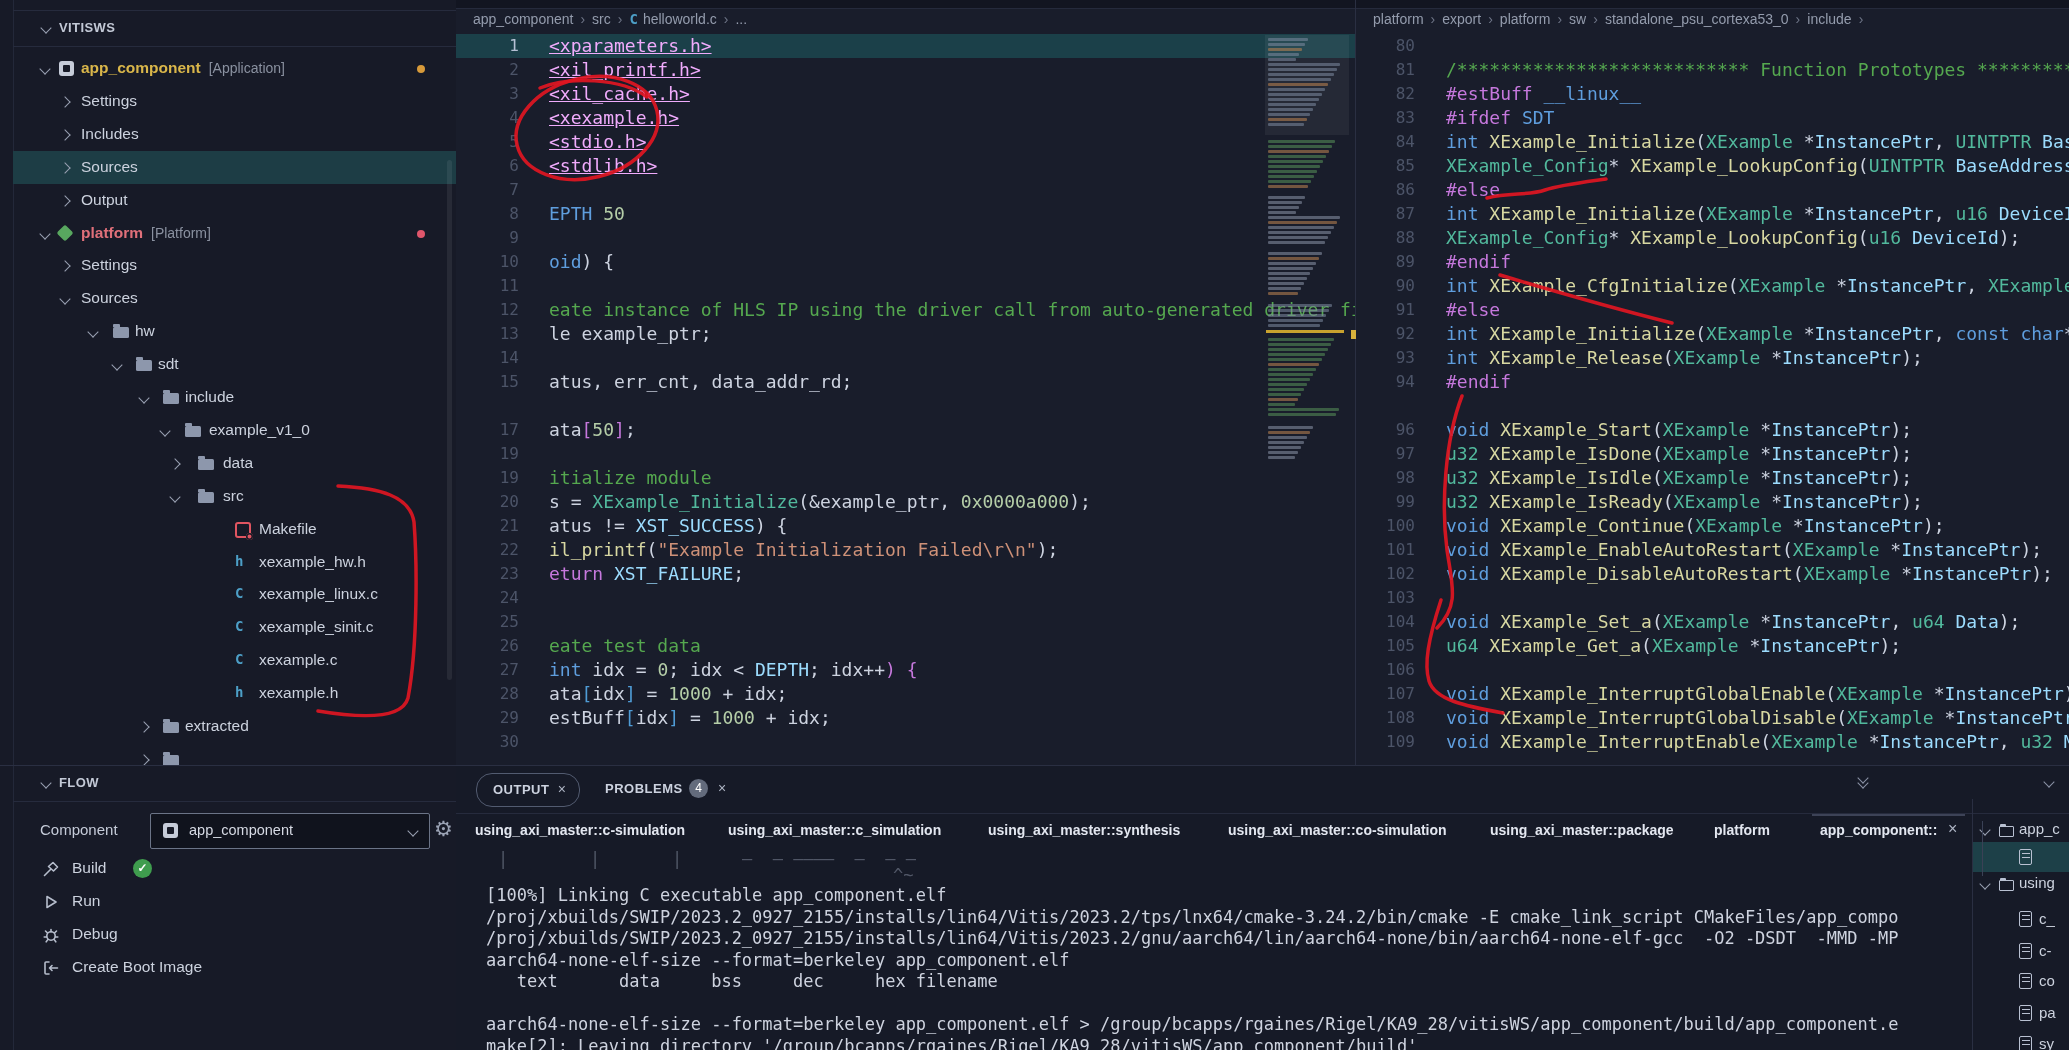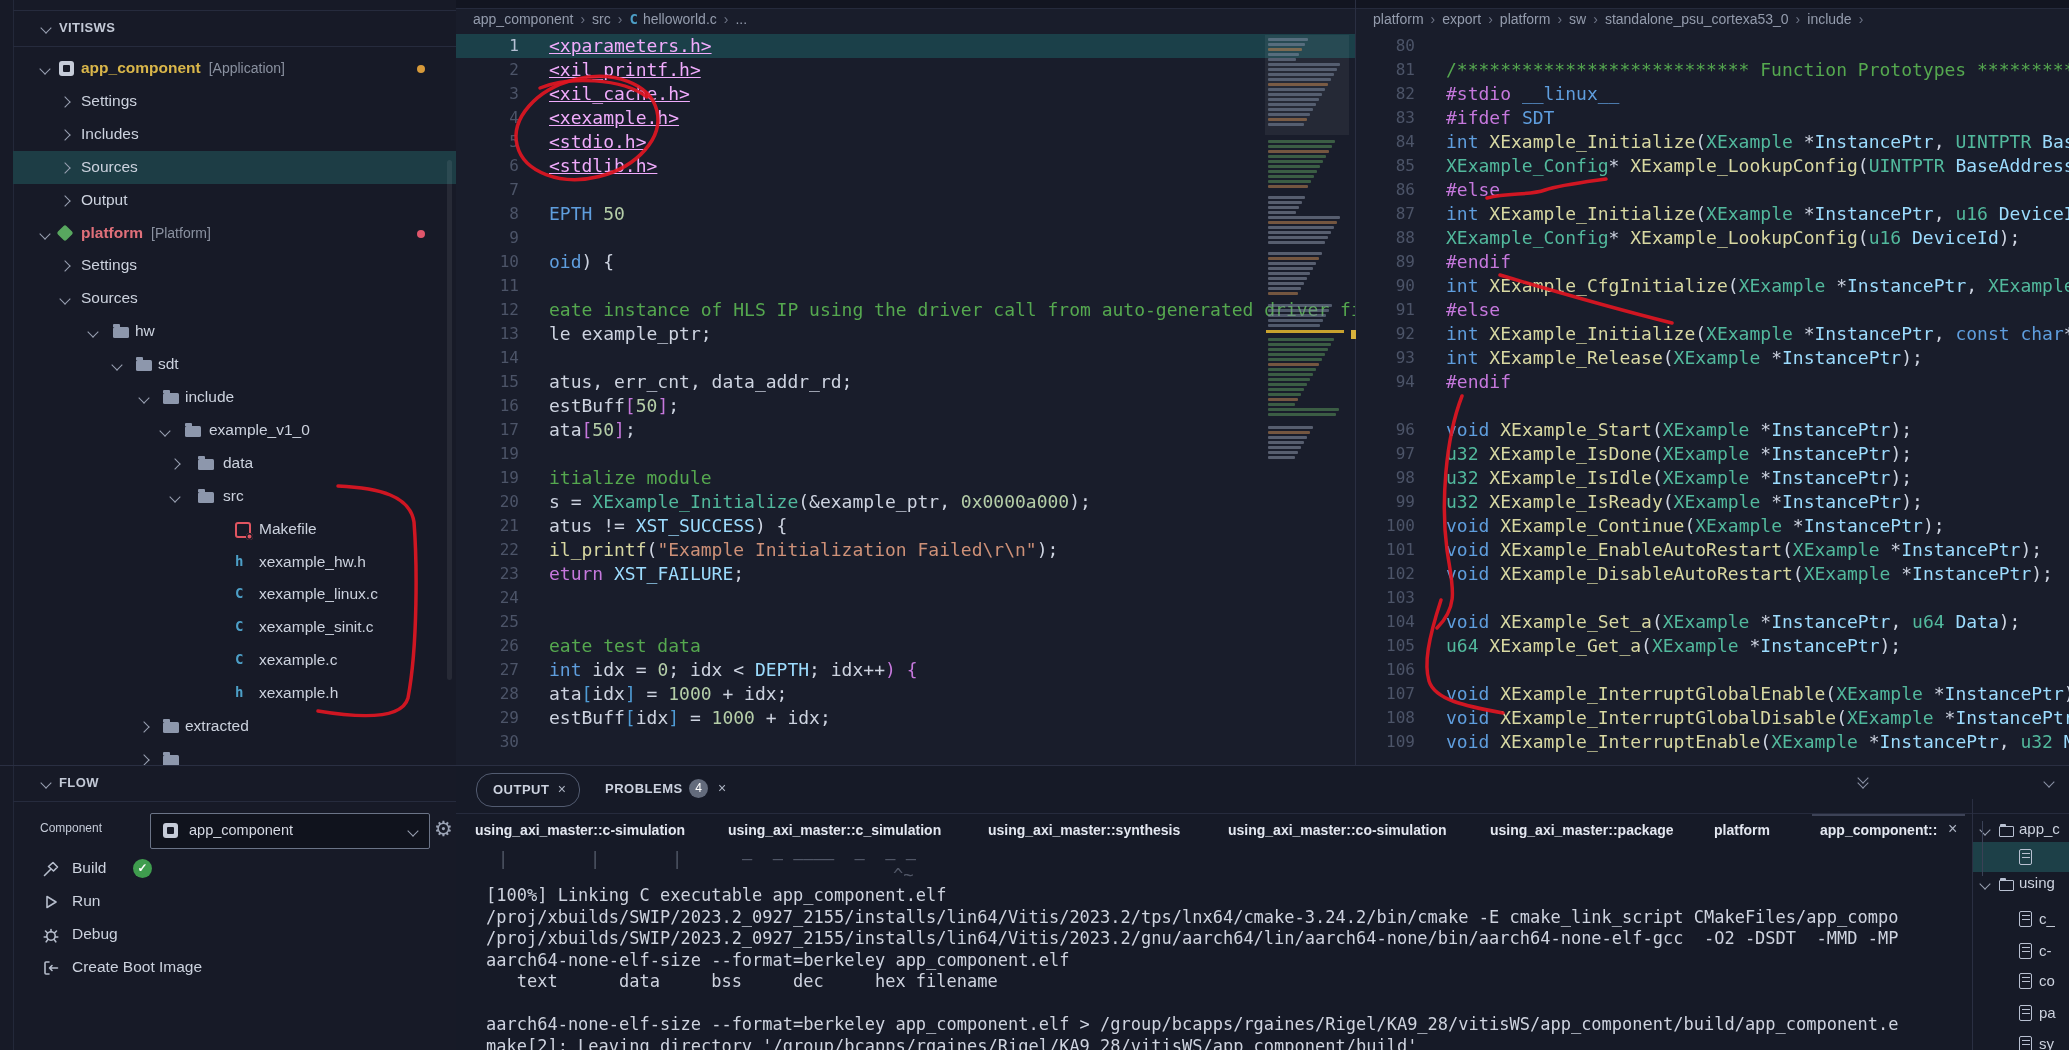--- a/index.html
+++ b/index.html
@@ -33,21 +33,21 @@
   .ic-diamond{width:12px;height:12px;background:#58a75f;border-radius:2px;transform:rotate(45deg);margin-top:1px;}
   .ic-letter{font:bold 14px "DejaVu Sans Mono",monospace;color:#4d9fc7;top:7px;}
   .ic-make{width:12px;height:12px;border:2px solid #e05561;border-radius:3px;}
   .ic-make::after{content:'';position:absolute;right:-4px;bottom:-4px;width:7px;height:7px;background:#e05561;border-radius:50%;box-shadow:inset 0 0 0 1.5px #171a27;}
   #side-scroll{position:absolute;left:447px;top:160px;width:5px;height:520px;background:rgba(255,255,255,.07);border-radius:3px;}
   
   #flow{position:absolute;left:0;top:765px;right:0;bottom:0;border-top:1px solid #2a2f42;}
   #flow-head{position:absolute;left:13px;top:0;right:0;height:35px;border-bottom:1px solid #262b3d;}
   #flow-head .t{position:absolute;left:46px;top:9px;font-size:13px;font-weight:bold;letter-spacing:.4px;color:#c3c9d6;}
   #flow-head .chev{position:absolute;left:29px;top:13px;}
-  #comp-label{position:absolute;left:40px;top:55px;font-size:12px;color:#c5cbd8;}
+  #comp-label{position:absolute;left:40px;top:55px;font-size:15px;color:#c5cbd8;}
   #comp-select{position:absolute;left:150px;top:47px;width:278px;height:34px;background:#10131d;border:1px solid #6b7487;border-radius:2px;}
   #comp-select .ic-chip{left:12px;top:9px;}
   #comp-select .val{position:absolute;left:38px;top:8px;font-size:14.5px;color:#d6dae4;}
   #comp-select .chev{position:absolute;right:12px;top:13px;}
   #comp-gear{position:absolute;left:434px;top:51px;font-size:21px;color:#9ba3b5;}
   .flowitem{position:absolute;left:36px;height:33px;width:360px;}
   .flowitem .fic{position:absolute;left:6px;top:7px;width:18px;height:18px;}
   .flowitem .lbl{position:absolute;left:36px;top:6px;font-size:15.5px;color:#ccd2de;}
   .flowitem svg{stroke:#b6bdcc;fill:none;stroke-width:1.6;stroke-linecap:round;stroke-linejoin:round;}
   .okbadge{position:absolute;top:6px;width:19px;height:19px;border-radius:50%;background:#3f9d4e;color:#fff;
@@ -287,21 +287,20 @@
         <div class="line" style="top: 120px;"><span class="ln">6</span><span class="src"><span class="tk-i">&lt;stdlib.h&gt;</span></span></div>
         <div class="line" style="top: 144px;"><span class="ln">7</span><span class="src"></span></div>
         <div class="line" style="top: 168px;"><span class="ln">8</span><span class="src"><span class="tk-k">EPTH</span><span class="tk-p"> </span><span class="tk-n">50</span></span></div>
         <div class="line" style="top: 192px;"><span class="ln">9</span><span class="src"></span></div>
         <div class="line" style="top: 216px;"><span class="ln">10</span><span class="src"><span class="tk-k">oid</span><span class="tk-p">) {</span></span></div>
         <div class="line" style="top: 240px;"><span class="ln">11</span><span class="src"></span></div>
         <div class="line" style="top: 264px;"><span class="ln">12</span><span class="src"><span class="tk-c">eate instance of HLS IP using the driver call from auto-generated driver files</span></span></div>
         <div class="line" style="top: 288px;"><span class="ln">13</span><span class="src"><span class="tk-p">le example_ptr;</span></span></div>
         <div class="line" style="top: 312px;"><span class="ln">14</span><span class="src"></span></div>
         <div class="line" style="top: 336px;"><span class="ln">15</span><span class="src"><span class="tk-p">atus, err_cnt, data_addr_rd;</span></span></div>
-        <div class="line" style="top: 360px;"><span class="ln">16</span><span class="src"><span class="tk-p">estBuff</span><span class="tk-b">[</span><span class="tk-n">50</span><span class="tk-b">]</span><span class="tk-p">;</span></span></div>
         <div class="line" style="top: 384px;"><span class="ln">17</span><span class="src"><span class="tk-p">ata</span><span class="tk-b">[</span><span class="tk-n">50</span><span class="tk-b">]</span><span class="tk-p">;</span></span></div>
         <div class="line" style="top: 408px;"><span class="ln">19</span><span class="src"></span></div>
         <div class="line" style="top: 432px;"><span class="ln">19</span><span class="src"><span class="tk-c">itialize module</span></span></div>
         <div class="line" style="top: 456px;"><span class="ln">20</span><span class="src"><span class="tk-p">s = </span><span class="tk-t">XExample_Initialize</span><span class="tk-p">(&amp;example_ptr, </span><span class="tk-n">0x0000a000</span><span class="tk-p">);</span></span></div>
         <div class="line" style="top: 480px;"><span class="ln">21</span><span class="src"><span class="tk-p">atus != </span><span class="tk-v">XST_SUCCESS</span><span class="tk-p">) {</span></span></div>
         <div class="line" style="top: 504px;"><span class="ln">22</span><span class="src"><span class="tk-f">il_printf</span><span class="tk-p">(</span><span class="tk-s">"Example Initialization Failed\r\n"</span><span class="tk-p">);</span></span></div>
         <div class="line" style="top: 528px;"><span class="ln">23</span><span class="src"><span class="tk-m">eturn</span><span class="tk-p"> </span><span class="tk-v">XST_FAILURE</span><span class="tk-p">;</span></span></div>
         <div class="line" style="top: 552px;"><span class="ln">24</span><span class="src"></span></div>
         <div class="line" style="top: 576px;"><span class="ln">25</span><span class="src"></span></div>
         <div class="line" style="top: 600px;"><span class="ln">26</span><span class="src"><span class="tk-c">eate test data</span></span></div>
@@ -391,21 +390,21 @@
       </div>
   </section>
   <div class="abs" id="yellow-marker"></div>
 
   <section id="ed-right" class="abs edgroup">
     <div class="topstrip"></div>
     <div class="crumbs" id="crumbs-right"><span>platform</span><span class="sep">›</span><span>export</span><span class="sep">›</span><span>platform</span><span class="sep">›</span><span>sw</span><span class="sep">›</span><span>standalone_psu_cortexa53_0</span><span class="sep">›</span><span>include</span><span class="sep">›</span></div>
     <div class="code" id="code-right">
         <div class="line" style="top: 0px;"><span class="ln">80</span><span class="src"></span></div>
         <div class="line" style="top: 24px;"><span class="ln">81</span><span class="src"><span class="tk-c">/*************************** Function Prototypes ******************************/</span></span></div>
-        <div class="line" style="top: 48px;"><span class="ln">82</span><span class="src"><span class="tk-m">#stdio</span><span class="tk-p"> </span><span class="tk-k">__linux__</span></span></div>
+        <div class="line" style="top: 48px;"><span class="ln">82</span><span class="src"><span class="tk-m">#estBuff</span><span class="tk-p"> </span><span class="tk-k">__linux__</span></span></div>
         <div class="line" style="top: 72px;"><span class="ln">83</span><span class="src"><span class="tk-m">#ifdef</span><span class="tk-p"> </span><span class="tk-k">SDT</span></span></div>
         <div class="line" style="top: 96px;"><span class="ln">84</span><span class="src"><span class="tk-k">int</span><span class="tk-p"> </span><span class="tk-f">XExample_Initialize</span><span class="tk-p">(</span><span class="tk-t">XExample</span><span class="tk-p"> *</span><span class="tk-v">InstancePtr</span><span class="tk-p">, </span><span class="tk-t">UINTPTR</span><span class="tk-p"> </span><span class="tk-v">BaseAddress</span></span></div>
         <div class="line" style="top: 120px;"><span class="ln">85</span><span class="src"><span class="tk-t">XExample_Config</span><span class="tk-p">* </span><span class="tk-f">XExample_LookupConfig</span><span class="tk-p">(</span><span class="tk-t">UINTPTR</span><span class="tk-p"> </span><span class="tk-v">BaseAddress</span></span></div>
         <div class="line" style="top: 144px;"><span class="ln">86</span><span class="src"><span class="tk-m">#else</span></span></div>
         <div class="line" style="top: 168px;"><span class="ln">87</span><span class="src"><span class="tk-k">int</span><span class="tk-p"> </span><span class="tk-f">XExample_Initialize</span><span class="tk-p">(</span><span class="tk-t">XExample</span><span class="tk-p"> *</span><span class="tk-v">InstancePtr</span><span class="tk-p">, </span><span class="tk-t">u16</span><span class="tk-p"> </span><span class="tk-v">DeviceId</span></span></div>
         <div class="line" style="top: 192px;"><span class="ln">88</span><span class="src"><span class="tk-t">XExample_Config</span><span class="tk-p">* </span><span class="tk-f">XExample_LookupConfig</span><span class="tk-p">(</span><span class="tk-t">u16</span><span class="tk-p"> </span><span class="tk-v">DeviceId</span><span class="tk-p">);</span></span></div>
         <div class="line" style="top: 216px;"><span class="ln">89</span><span class="src"><span class="tk-m">#endif</span></span></div>
         <div class="line" style="top: 240px;"><span class="ln">90</span><span class="src"><span class="tk-k">int</span><span class="tk-p"> </span><span class="tk-f">XExample_CfgInitialize</span><span class="tk-p">(</span><span class="tk-t">XExample</span><span class="tk-p"> *</span><span class="tk-v">InstancePtr</span><span class="tk-p">, </span><span class="tk-t">XExample_Config</span></span></div>
         <div class="line" style="top: 264px;"><span class="ln">91</span><span class="src"><span class="tk-m">#else</span></span></div>
         <div class="line" style="top: 288px;"><span class="ln">92</span><span class="src"><span class="tk-k">int</span><span class="tk-p"> </span><span class="tk-f">XExample_Initialize</span><span class="tk-p">(</span><span class="tk-t">XExample</span><span class="tk-p"> *</span><span class="tk-v">InstancePtr</span><span class="tk-p">, </span><span class="tk-k">const char</span><span class="tk-p">* </span></span></div>

